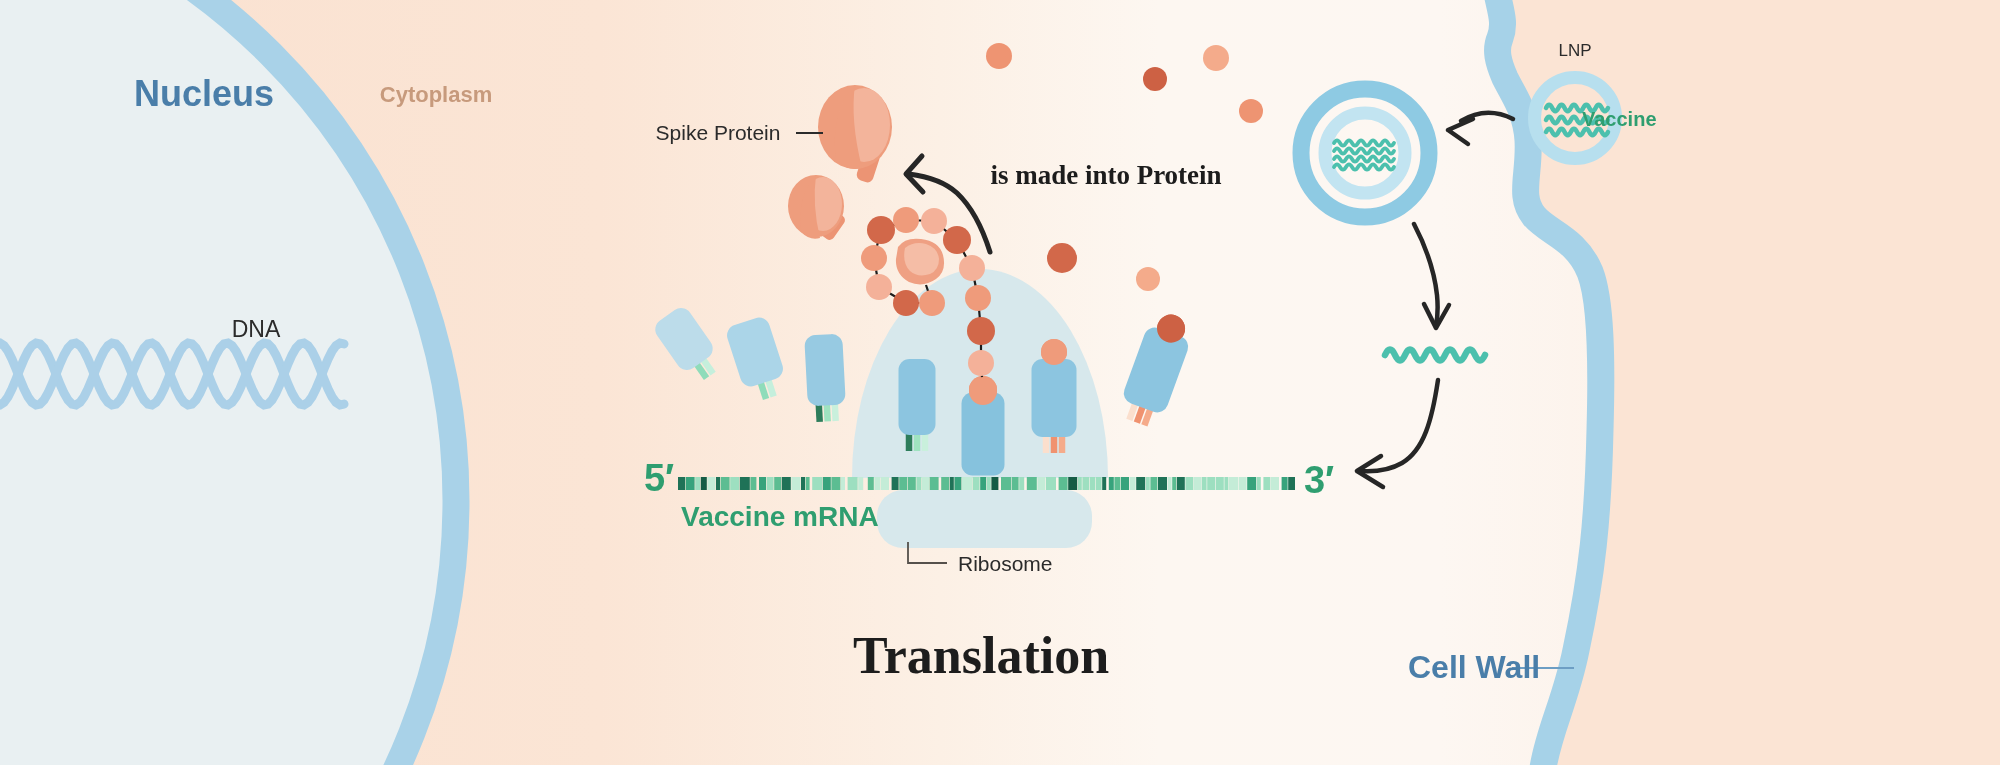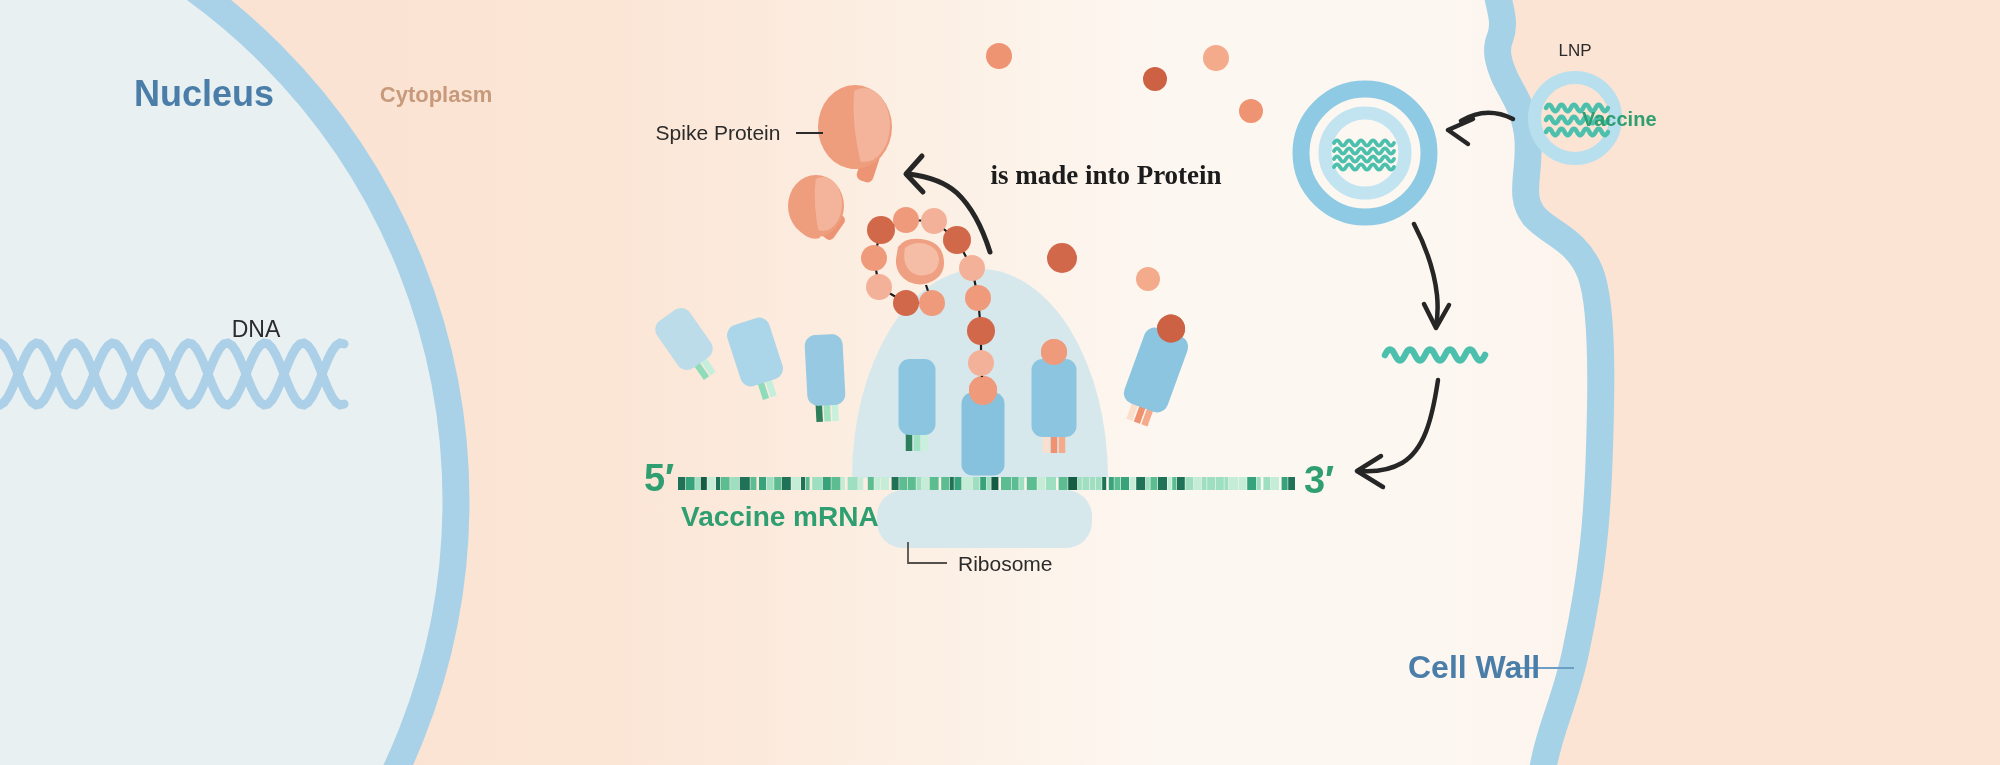--- a/index.html
+++ b/index.html
@@ -290,17 +290,18 @@
 <div class="lbl center ink" style="left:718px;top:133px;font-size:21px;">Spike Protein</div>
 
 <div class="lbl center note" style="left:1106px;top:175px;">
   <div>is made into Protein</div>
 </div>
 
 <div class="lbl center green-c" style="left:659px;top:478px;font-size:38px;font-weight:600;">5′</div>
 <div class="lbl center green-c" style="left:1319px;top:480px;font-size:38px;font-weight:600;">3′</div>
 <div class="lbl vcenter sans-bold green-c" style="left:681px;top:517px;font-size:28px;text-align:right;">Vaccine mRNA</div>
 <div class="lbl vcenter ink" style="left:958px;top:564px;font-size:21px;">Ribosome</div>
+<div class="lbl center title" style="left:981px;top:655px;">Translation</div>
 <div class="lbl center ink" style="left:1575px;top:51px;font-size:17px;">LNP</div>
 <div class="lbl vcenter sans-bold green-c" style="left:1582px;top:119px;font-size:20px;">Vaccine</div>
 <div class="lbl vcenter sans-bold nucleus-c" style="left:1408px;top:667px;font-size:32px;">Cell Wall</div>
 
 </div>
 
 </body></html>

